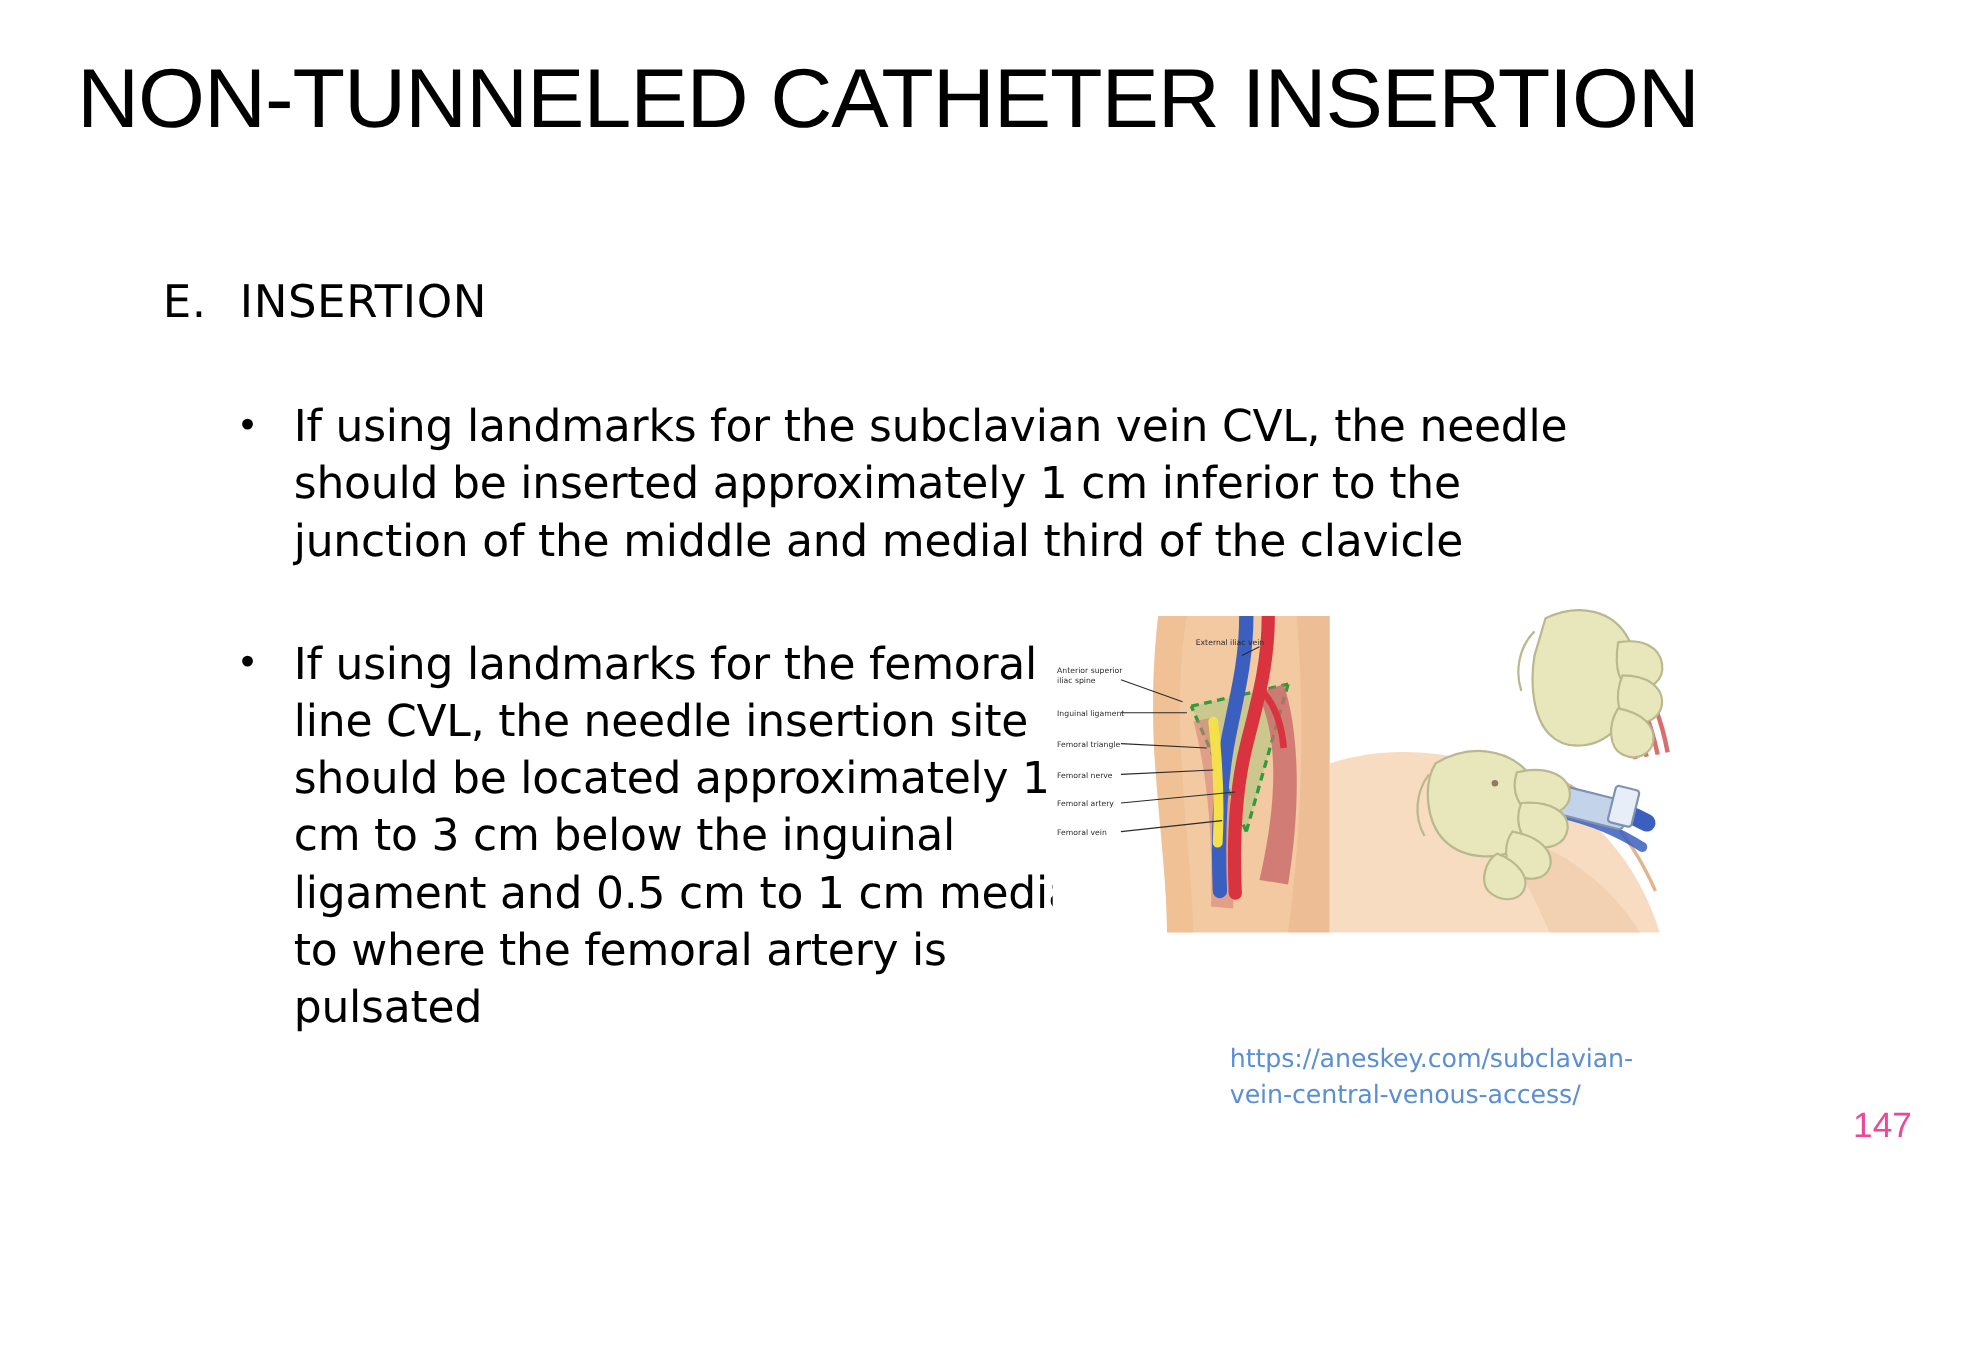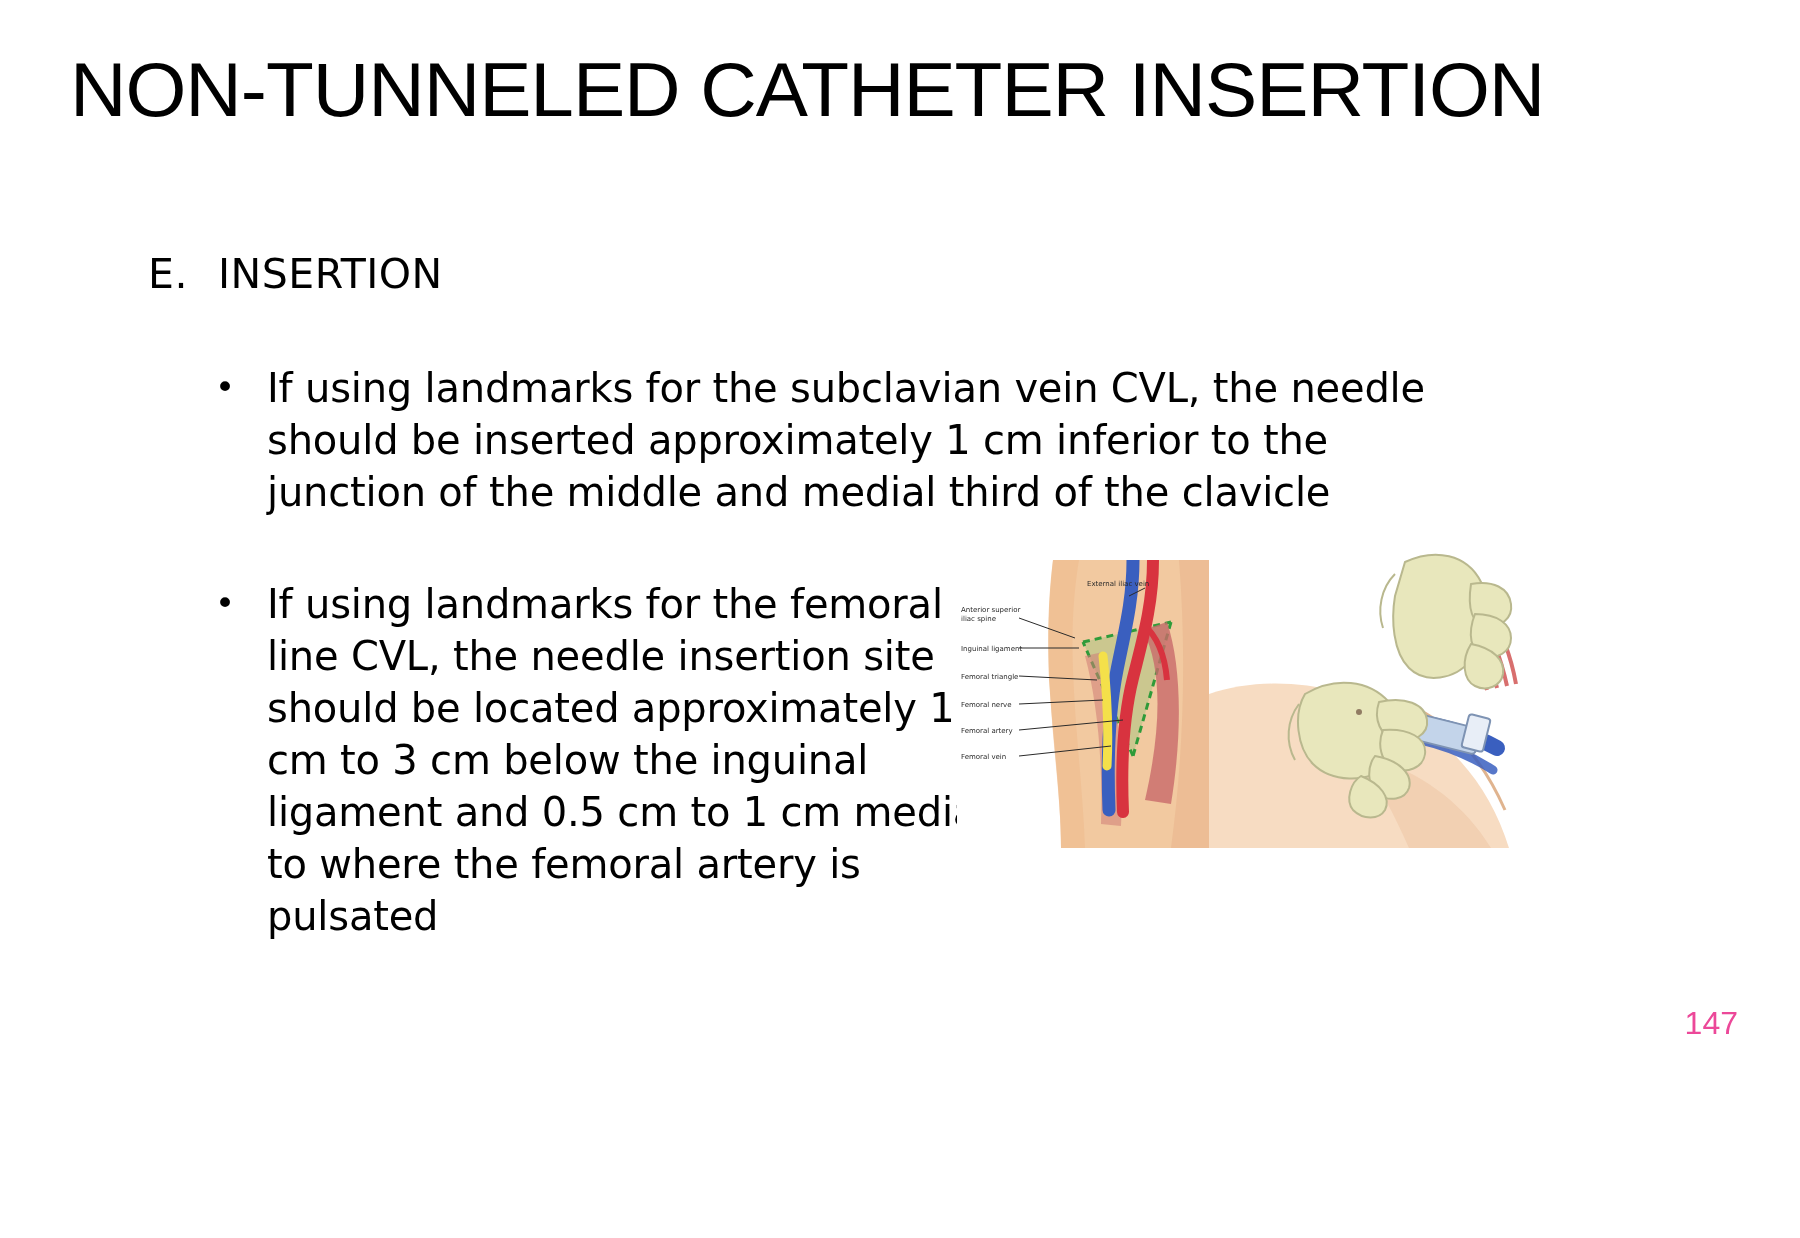--- a/index.html
+++ b/index.html
@@ -273,17 +273,19 @@
       <g stroke="#b9b88e" stroke-width="2" fill="none">
         <path d="M90 160 C78 176 76 198 86 216"></path>
         <path d="M186 30 C172 44 168 66 174 84"></path>
       </g>
 
       <circle cx="150" cy="168" r="3" fill="#6c4f3d" opacity="0.7"></circle>
     </svg>
   </div>
 
 
+  <div class="citation" id="citation-subclavian">https://aneskey.com/subclavian-
+vein-central-venous-access/</div>
 
 
   <div id="page-number">147</div>
 
 </div>
 
 </body></html>

